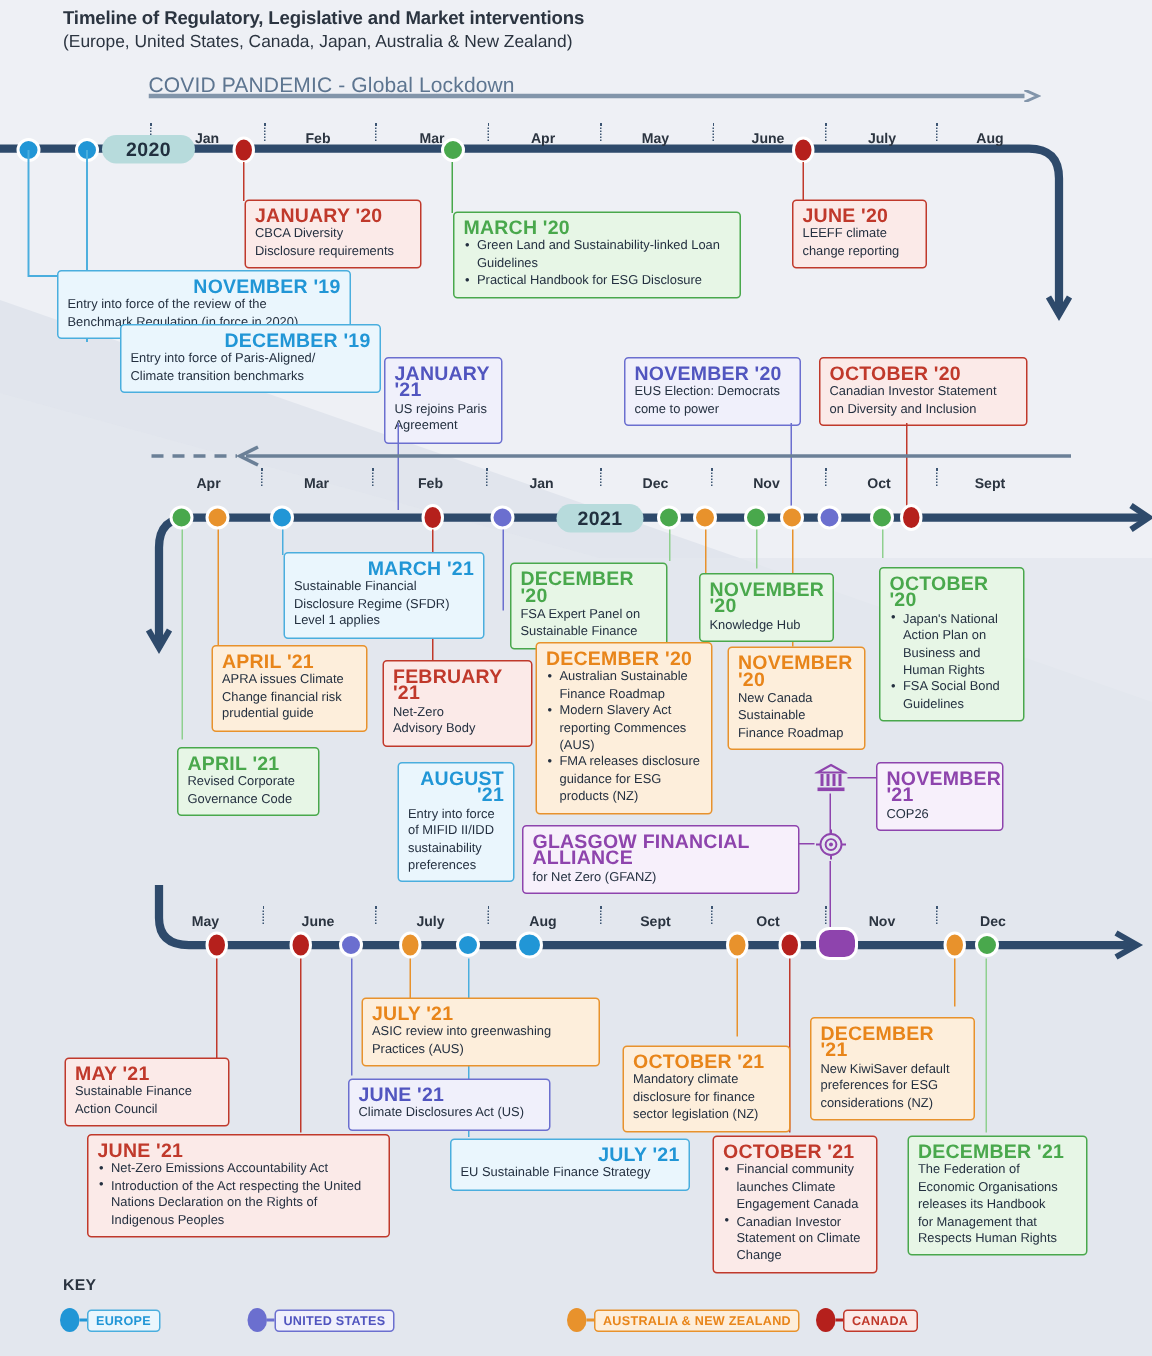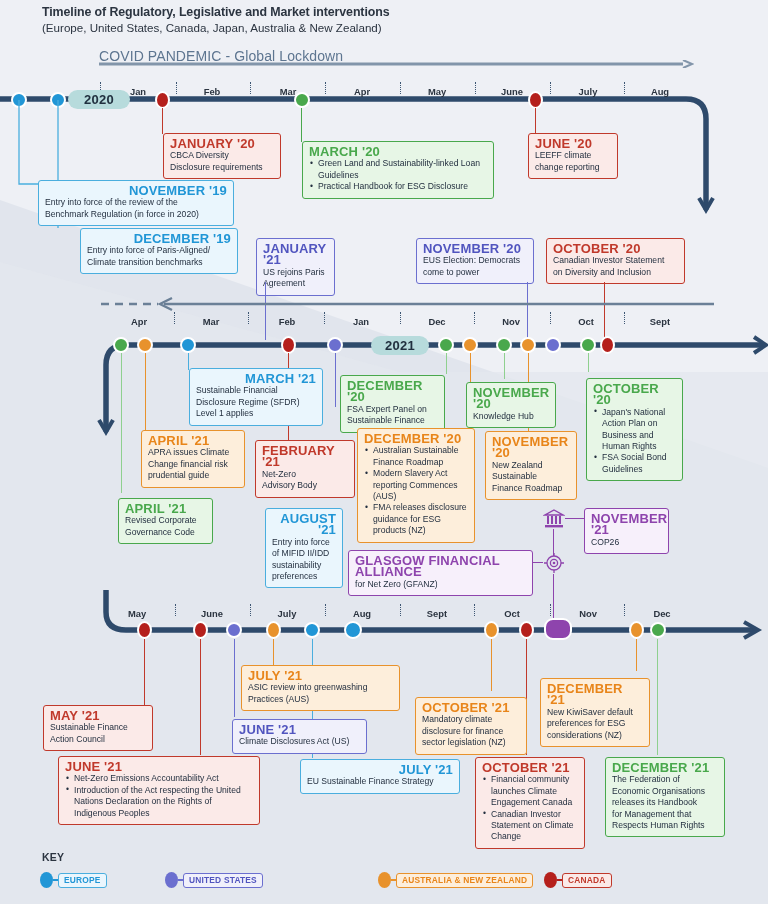--- a/index.html
+++ b/index.html
@@ -144,21 +144,21 @@
     <p>LEEFF climate</p>
     <p>change reporting</p>
   </div>
 
   <div class="card c-eu" style="left:38px;top:180px;width:196px;">
     <span class="hd">NOVEMBER '19</span>
     <p>Entry into force of the review of the</p>
     <p>Benchmark Regulation (in force in 2020)</p>
   </div>
 
-  <div class="card c-eu" style="left:80px;top:228px;width:158px;">
+  <div class="card c-eu" style="left:80px;top:216px;width:174px;">
     <span class="hd">DECEMBER '19</span>
     <p>Entry into force of Paris-Aligned/</p>
     <p>Climate transition benchmarks</p>
   </div>
 
   <div class="card c-us" style="left:256px;top:238px;width:79px;">
     <span class="hd">JANUARY '21</span>
     <p>US rejoins Paris</p>
     <p>Agreement</p>
   </div>
@@ -278,21 +278,21 @@
     <span class="hd">DECEMBER '20</span>
     <ul>
       <li>Australian Sustainable Finance Roadmap</li>
       <li>Modern Slavery Act reporting Commences (AUS)</li>
       <li>FMA releases disclosure guidance for ESG products (NZ)</li>
     </ul>
   </div>
 
   <div class="card c-anz" style="left:485px;top:431px;width:92px;">
     <span class="hd">NOVEMBER '20</span>
-    <p>New Zealand</p>
+    <p>New Canada</p>
     <p>Sustainable</p>
     <p>Finance Roadmap</p>
   </div>
 
   <div class="card c-jp" style="left:118px;top:498px;width:95px;">
     <span class="hd">APRIL '21</span>
     <p>Revised Corporate</p>
     <p>Governance Code</p>
   </div>
 

